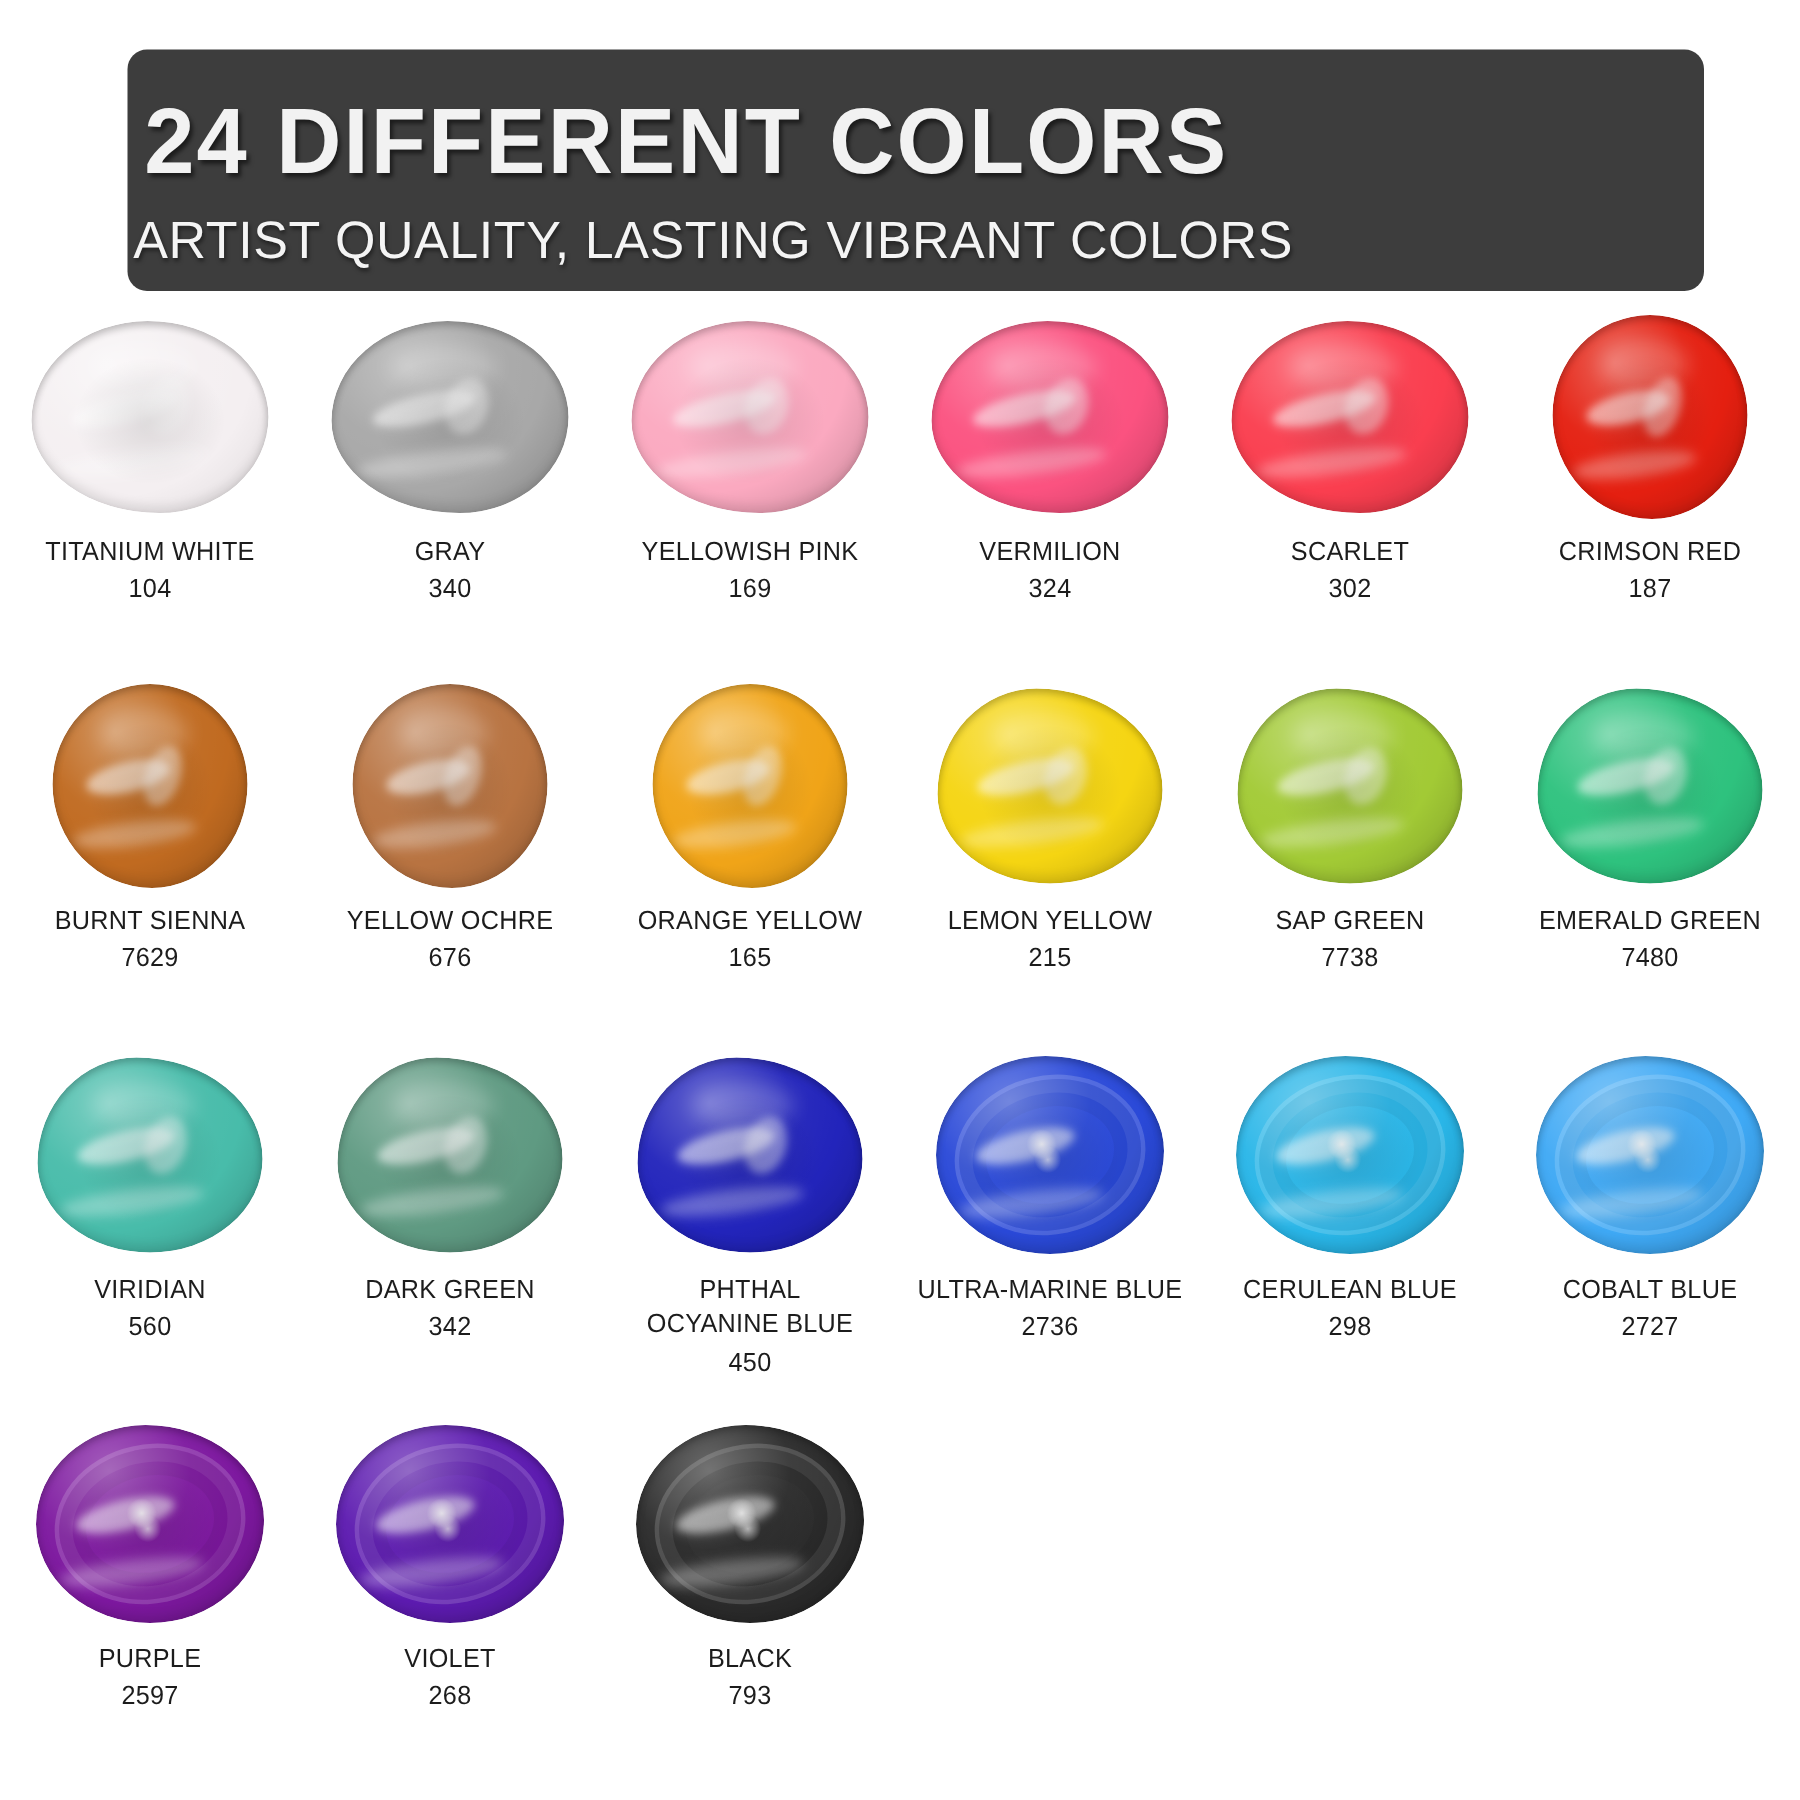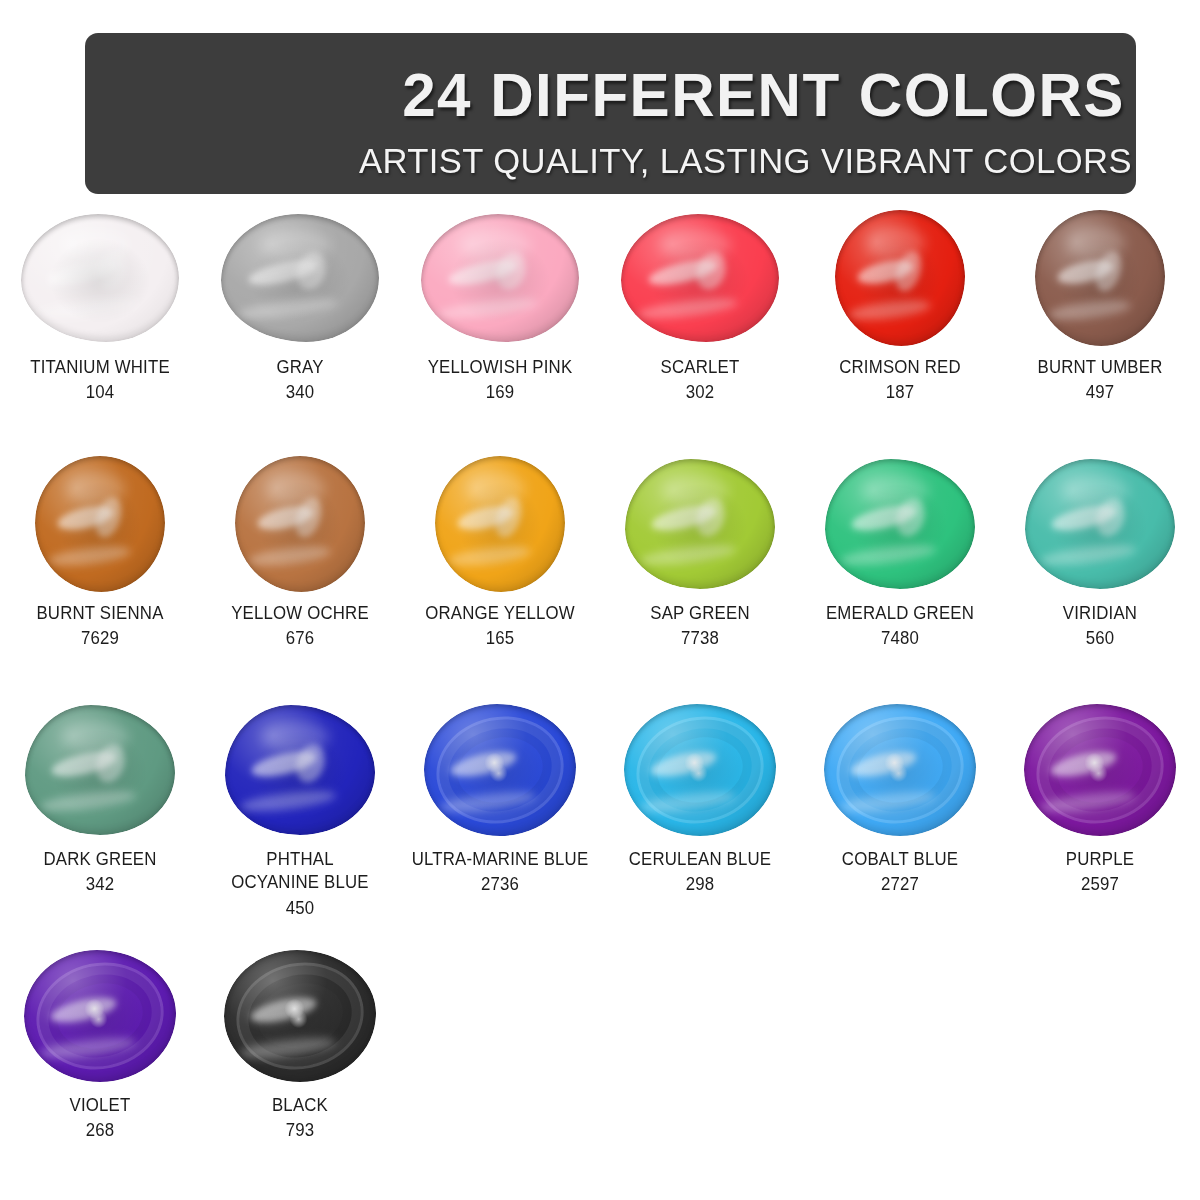--- a/index.html
+++ b/index.html
@@ -23,21 +23,21 @@
   .banner {
     position: absolute;
     left: 85px;
     top: 33px;
     width: 1051px;
     height: 161px;
     background: #3d3d3d;
     border-radius: 13px;
     display: flex;
     flex-direction: column;
-    align-items: flex-end;
+    align-items: flex-start;
     justify-content: center;
     padding-top: 14px;
   }
 
   .banner-title {
     font-size: 62px;
     font-weight: bold;
     letter-spacing: 1.5px;
     color: #f2f2f2;
     line-height: 1;
@@ -297,20 +297,36 @@
             <div class="shade-b"></div>
             <div class="rim-dark"></div>
           </div>
         </div>
         <div class="label">YELLOWISH PINK</div>
         <div class="code">169</div>
       </div>
       <div class="swatch r0">
         <div class="blob-wrap">
           <div class="blob">
+            <div class="blob-base" style="background: rgb(251, 82, 128);"></div>
+            <div class="gloss-d"></div>
+            <div class="gloss-a"></div>
+            <div class="gloss-b"></div>
+            <div class="gloss-c"></div>
+            <div class="shade-a"></div>
+            <div class="shade-b"></div>
+            <div class="rim-dark"></div>
+          </div>
+        </div>
+        <div class="label">VERMILION</div>
+        <div class="code">324</div>
+      </div>
+      <div class="swatch r0">
+        <div class="blob-wrap">
+          <div class="blob">
             <div class="blob-base" style="background: rgb(250, 62, 79);"></div>
             <div class="gloss-d"></div>
             <div class="gloss-a"></div>
             <div class="gloss-b"></div>
             <div class="gloss-c"></div>
             <div class="shade-a"></div>
             <div class="shade-b"></div>
             <div class="rim-dark"></div>
           </div>
         </div>
@@ -329,36 +345,20 @@
             <div class="shade-b"></div>
             <div class="rim-dark"></div>
           </div>
         </div>
         <div class="label">CRIMSON RED</div>
         <div class="code">187</div>
       </div>
       <div class="swatch r1">
         <div class="blob-wrap">
           <div class="blob">
-            <div class="blob-base" style="background: rgb(138, 91, 76);"></div>
-            <div class="gloss-d"></div>
-            <div class="gloss-a"></div>
-            <div class="gloss-b"></div>
-            <div class="gloss-c"></div>
-            <div class="shade-a"></div>
-            <div class="shade-b"></div>
-            <div class="rim-dark"></div>
-          </div>
-        </div>
-        <div class="label">BURNT UMBER</div>
-        <div class="code">497</div>
-      </div>
-      <div class="swatch r1">
-        <div class="blob-wrap">
-          <div class="blob">
             <div class="blob-base" style="background: rgb(192, 106, 32);"></div>
             <div class="gloss-d"></div>
             <div class="gloss-a"></div>
             <div class="gloss-b"></div>
             <div class="gloss-c"></div>
             <div class="shade-a"></div>
             <div class="shade-b"></div>
             <div class="rim-dark"></div>
           </div>
         </div>
@@ -389,20 +389,36 @@
             <div class="gloss-a"></div>
             <div class="gloss-b"></div>
             <div class="gloss-c"></div>
             <div class="shade-a"></div>
             <div class="shade-b"></div>
             <div class="rim-dark"></div>
           </div>
         </div>
         <div class="label">ORANGE YELLOW</div>
         <div class="code">165</div>
+      </div>
+      <div class="swatch r2">
+        <div class="blob-wrap">
+          <div class="blob">
+            <div class="blob-base" style="background: rgb(245, 213, 18);"></div>
+            <div class="gloss-d"></div>
+            <div class="gloss-a"></div>
+            <div class="gloss-b"></div>
+            <div class="gloss-c"></div>
+            <div class="shade-a"></div>
+            <div class="shade-b"></div>
+            <div class="rim-dark"></div>
+          </div>
+        </div>
+        <div class="label">LEMON YELLOW</div>
+        <div class="code">215</div>
       </div>
       <div class="swatch r2">
         <div class="blob-wrap">
           <div class="blob">
             <div class="blob-base" style="background: rgb(162, 202, 53);"></div>
             <div class="gloss-d"></div>
             <div class="gloss-a"></div>
             <div class="gloss-b"></div>
             <div class="gloss-c"></div>
             <div class="shade-a"></div>

